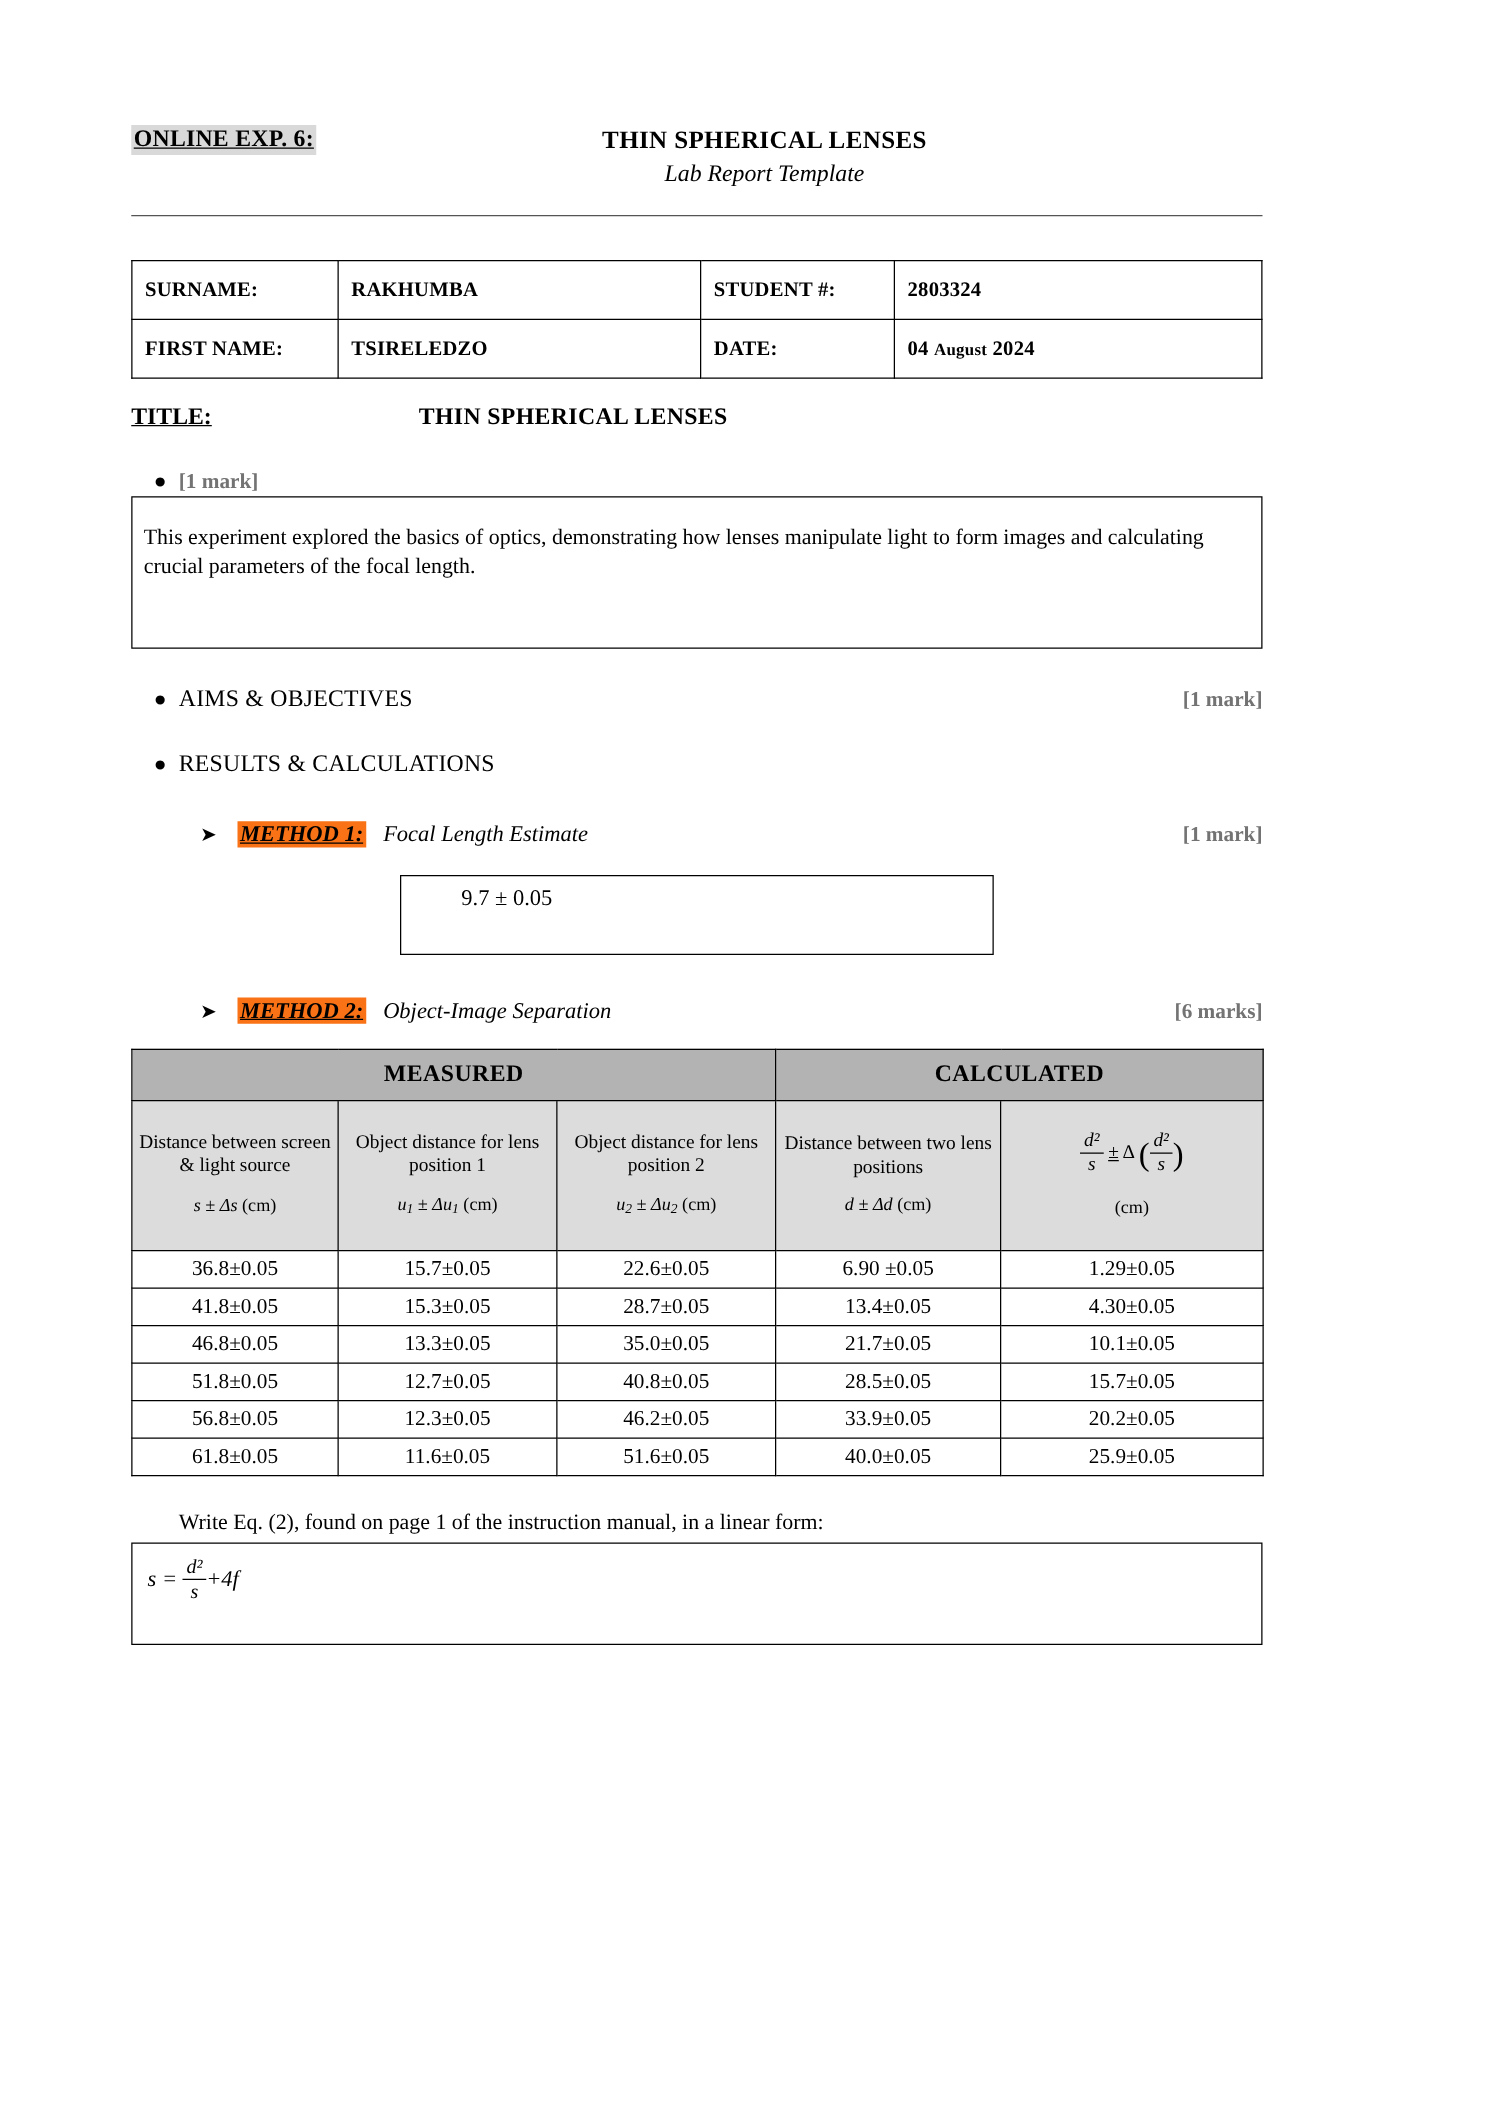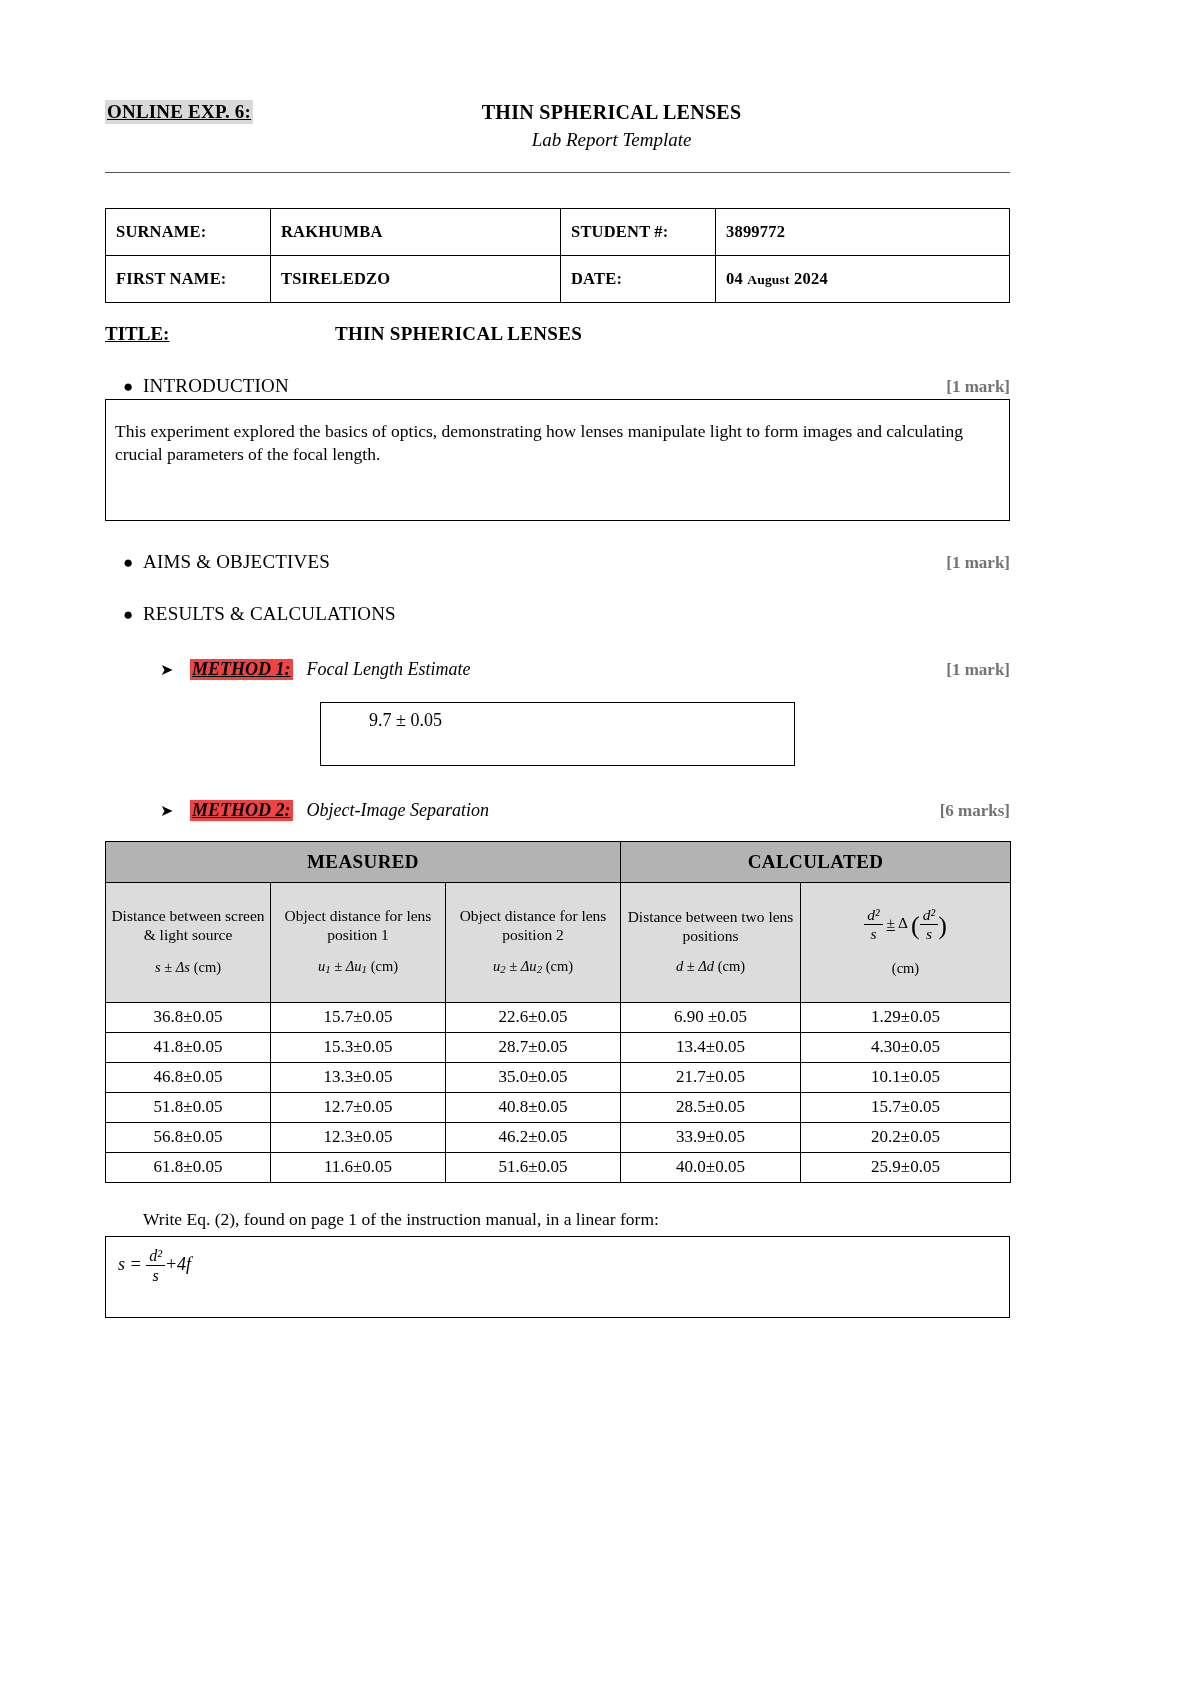--- a/index.html
+++ b/index.html
@@ -138,21 +138,21 @@
     align-items: baseline;
     margin-top: 34px;
     font-size: 18px;
     padding-left: 55px;
   }
   .arrow { width: 30px; font-size: 16px; }
   .method-name {
     font-weight: bold;
     font-style: italic;
     text-decoration: underline;
-    background: #ef4444;
+    background: #f97316;
     padding: 0 2px;
     margin-right: 14px;
     white-space: nowrap;
   }
   .method-desc { font-style: italic; flex: 1; }
 
   
   .m1-wrap { display: flex; justify-content: center; margin-top: 22px; }
   .m1-box { width: 475px; border: 1.6px solid #000; }
   .m1-head {
@@ -244,39 +244,38 @@
     </div>
   </div>
   <hr class="rule">
 
   <table class="info">
     <tbody>
       <tr>
         <td class="w-lbl">SURNAME:</td>
         <td class="w-val">RAKHUMBA</td>
         <td class="w-lbl2">STUDENT #:</td>
-        <td>3899772</td>
+        <td>2803324</td>
       </tr>
       <tr>
         <td class="w-lbl">FIRST NAME:</td>
         <td class="w-val">TSIRELEDZO</td>
         <td class="w-lbl2">DATE:</td>
         <td class="smallcaps-date"><span>04 </span><span class="sc">August</span><span> 2024</span></td>
       </tr>
     </tbody>
   </table>
 
   <div class="title-row">
     <div class="title-lbl">TITLE:</div>
     <div class="title-val">THIN SPHERICAL LENSES</div>
   </div>
 
   <div class="sec-head">
     <span class="bullet">●</span>
-    <span class="sec-title">INTRODUCTION</span>
     <span class="marks">[1 mark]</span>
   </div>
   <div class="answer-box h-intro">This experiment explored the basics of optics, demonstrating how lenses manipulate light to form images and calculating crucial parameters of the focal length.</div>
 
   <div class="sec-head">
     <span class="bullet">●</span>
     <span class="sec-title">AIMS &amp; OBJECTIVES</span>
     <span class="marks">[1 mark]</span>
   </div>
 

